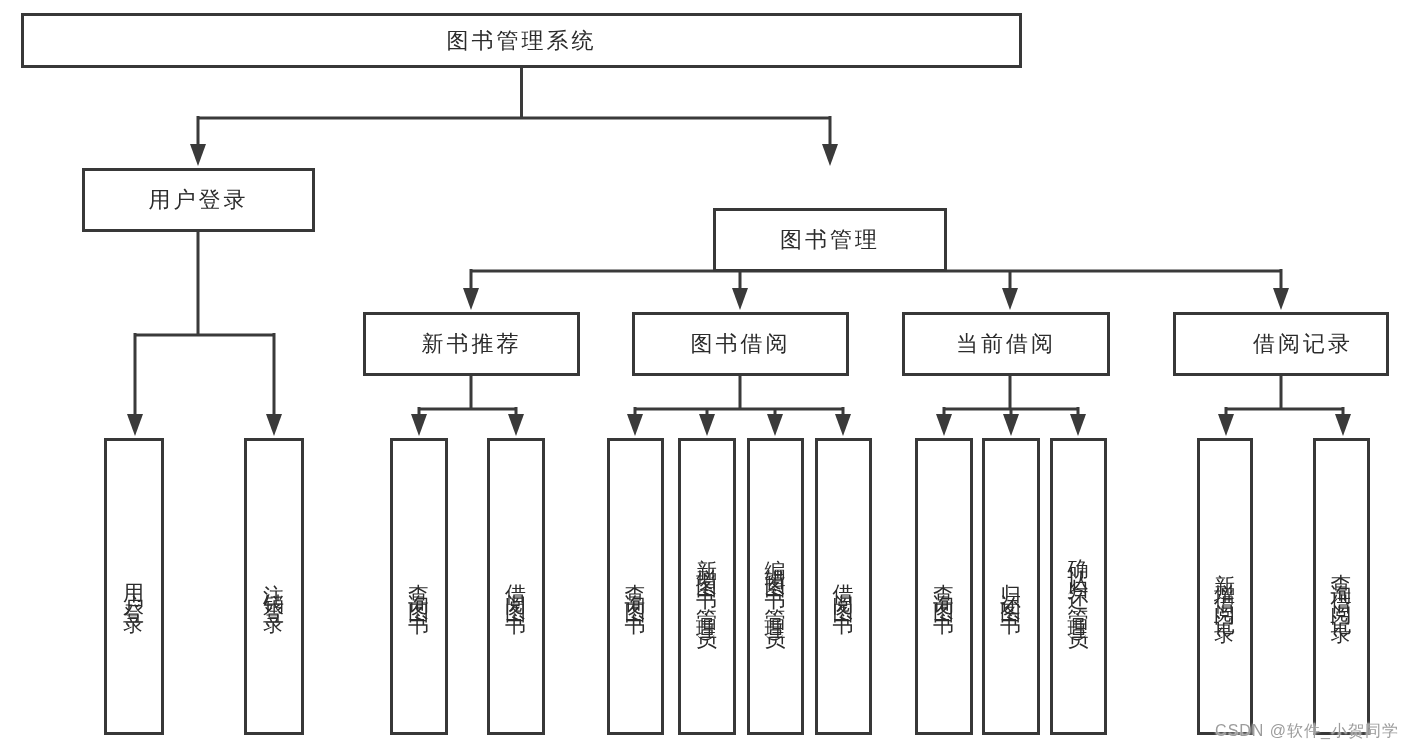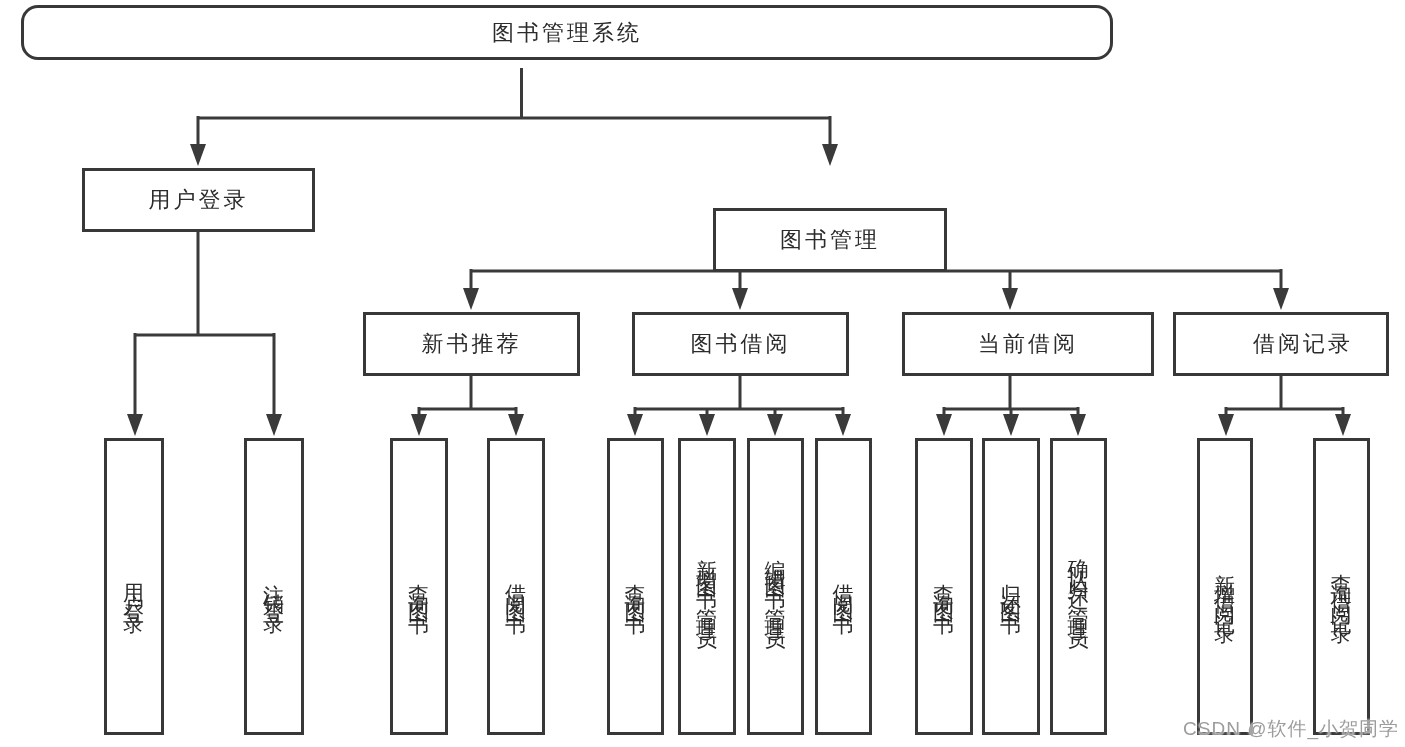--- a/index.html
+++ b/index.html
@@ -44,21 +44,21 @@
   .leaf .vtext {
     writing-mode: vertical-rl;
     text-orientation: mixed;
     white-space: nowrap;
     line-height: 1;
   }
   .watermark {
     position: absolute;
     right: 6px;
     bottom: 5px;
-    font-size: 19px;
+    font-size: 16px;
     color: #9c9c9c;
     letter-spacing: 1px;
     z-index: 3;
     text-shadow: 0 0 3px #ffffff, 0 0 2px #ffffff;
     white-space: nowrap;
   }
 </style>
 </head>
 <body>
 
@@ -97,38 +97,38 @@
       <polygon points="775,436 767,414 783,414"></polygon>
       <polygon points="843,436 835,414 851,414"></polygon>
       <polygon points="944,436 936,414 952,414"></polygon>
       <polygon points="1011,436 1003,414 1019,414"></polygon>
       <polygon points="1078,436 1070,414 1086,414"></polygon>
       <polygon points="1226,436 1218,414 1234,414"></polygon>
       <polygon points="1343,436 1335,414 1351,414"></polygon>
     </g>
   </svg>
 
-  <div class="node hnode" style="left:21px; top:5px; width:1092px; height:55px;border-radius:17px;">
+  <div class="node hnode" style="left:21px; top:13px; width:1001px; height:55px;">
     <span>图书管理系统</span>
   </div>
 
   <div class="node hnode" style="left:82px; top:168px; width:233px; height:64px;">
     <span>用户登录</span>
   </div>
   <div class="node hnode" style="left:713px; top:168px; width:234px; height:64px;margin-top:40px;">
     <span>图书管理</span>
   </div>
 
   <div class="node hnode" style="left:363px; top:312px; width:217px; height:64px;">
     <span>新书推荐</span>
   </div>
   <div class="node hnode" style="left:632px; top:312px; width:217px; height:64px;">
     <span>图书借阅</span>
   </div>
-  <div class="node hnode" style="left:902px; top:312px; width:252px; height:64px;">
+  <div class="node hnode" style="left:902px; top:312px; width:208px; height:64px;">
     <span>当前借阅</span>
   </div>
   <div class="node hnode" style="left:1173px; top:312px; width:216px; height:64px;padding-left:44px;">
     <span>借阅记录</span>
   </div>
 
   <div class="node leaf" style="left:104px; top:438px; width:60px; height:297px;">
     <span class="vtext">用户登录</span>
   </div>
   <div class="node leaf" style="left:244px; top:438px; width:60px; height:297px;">

